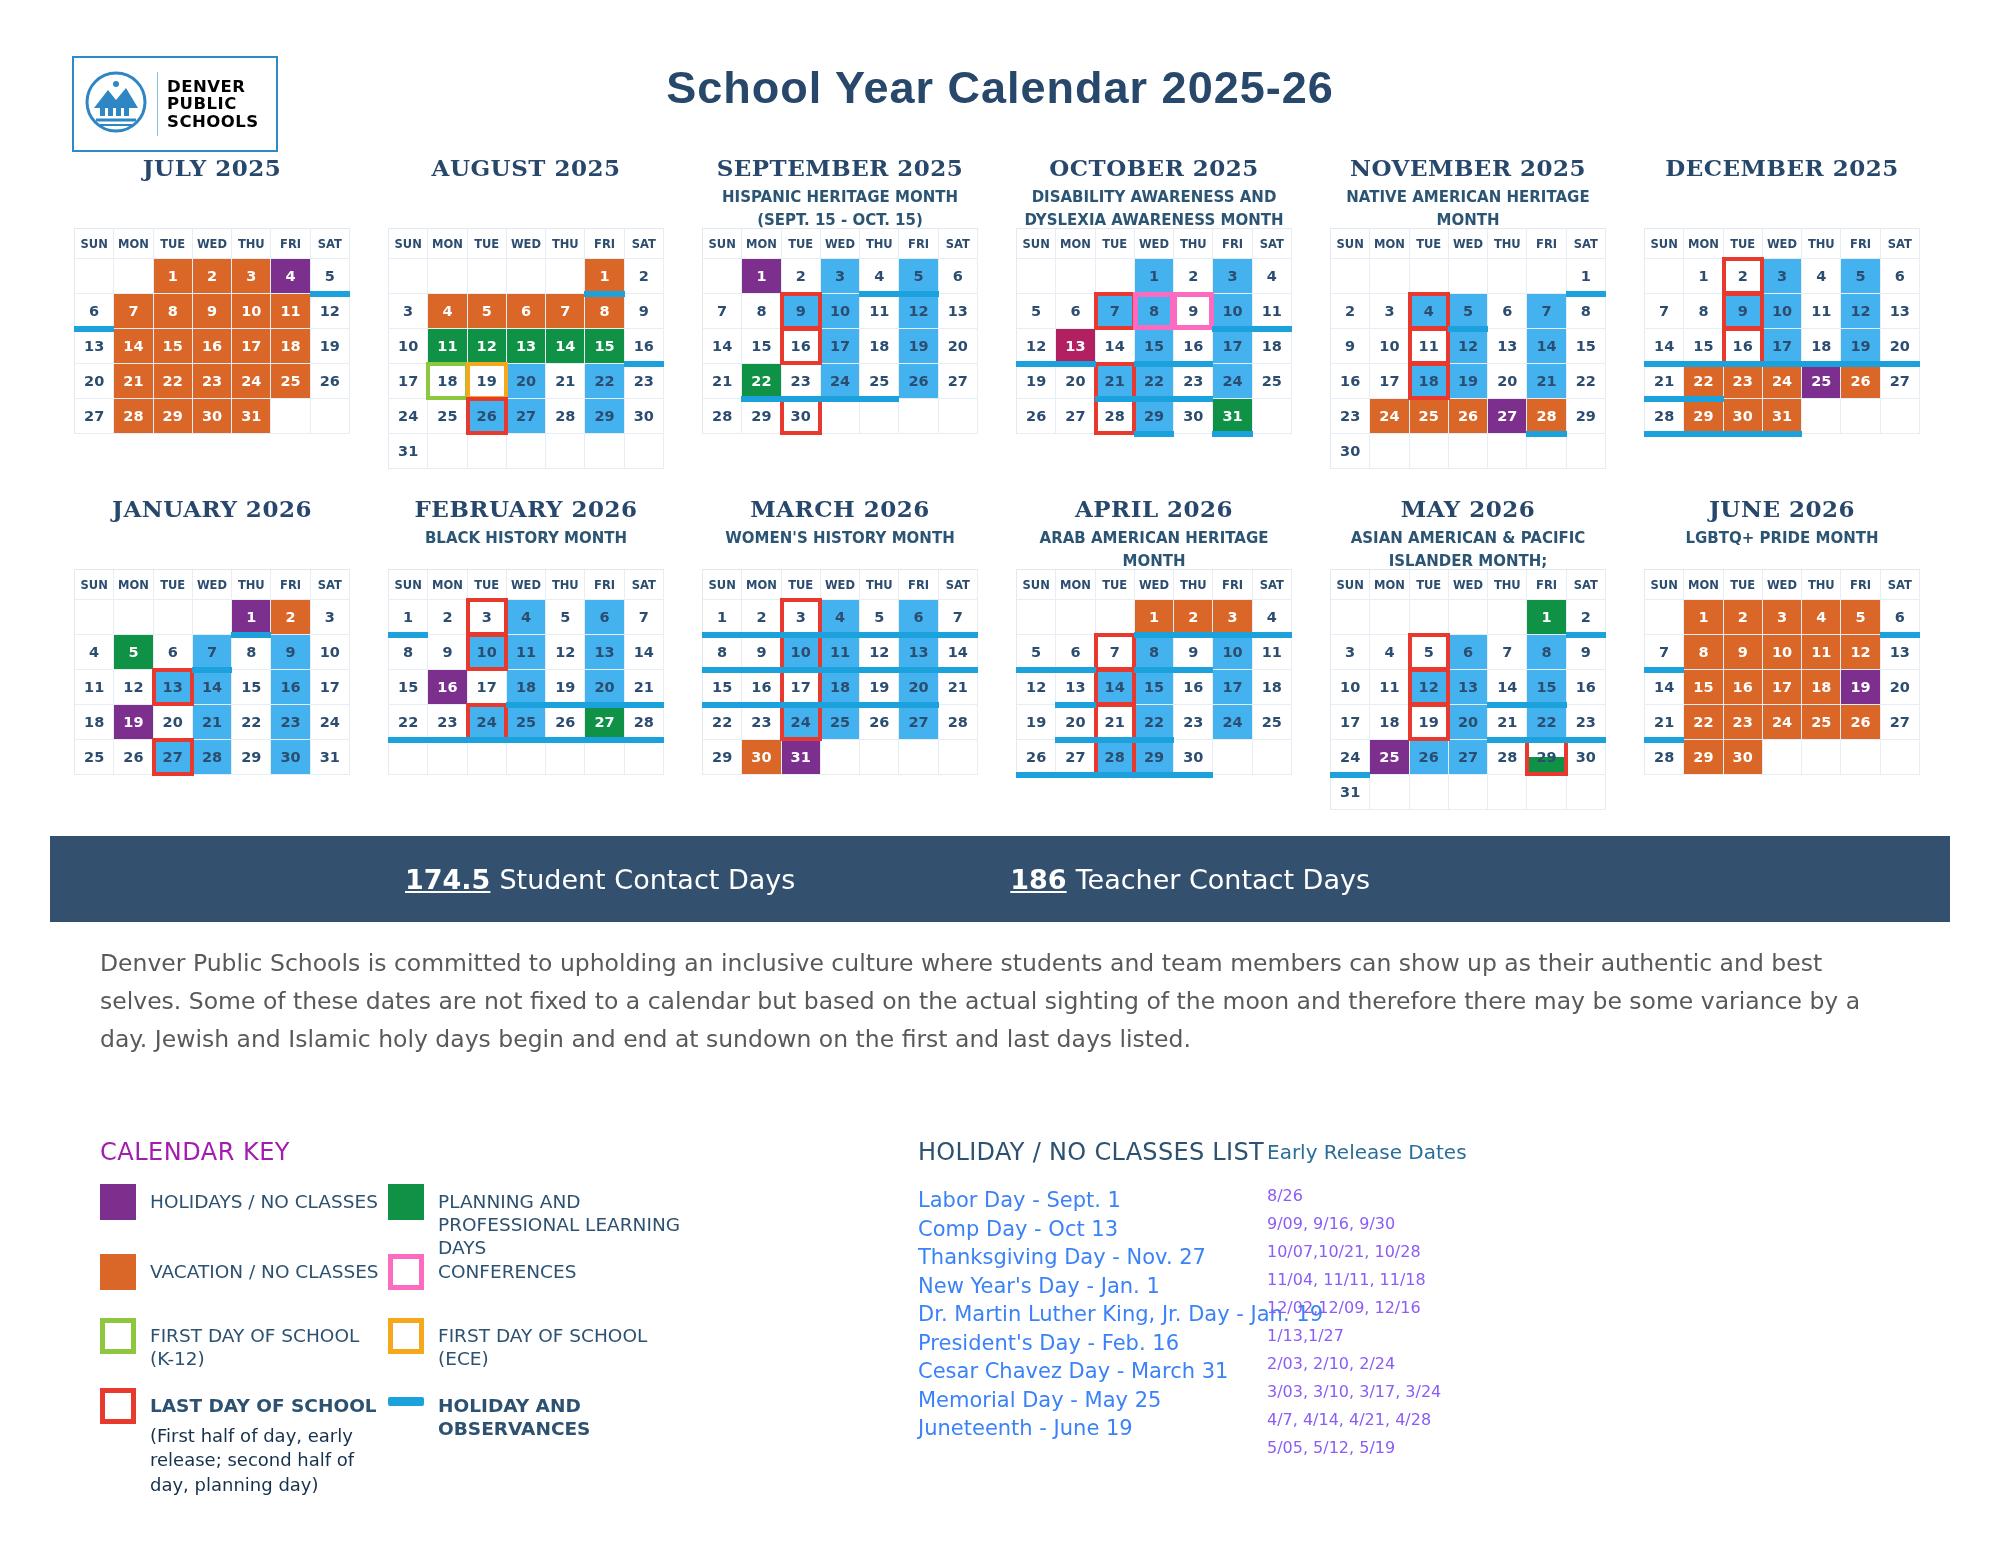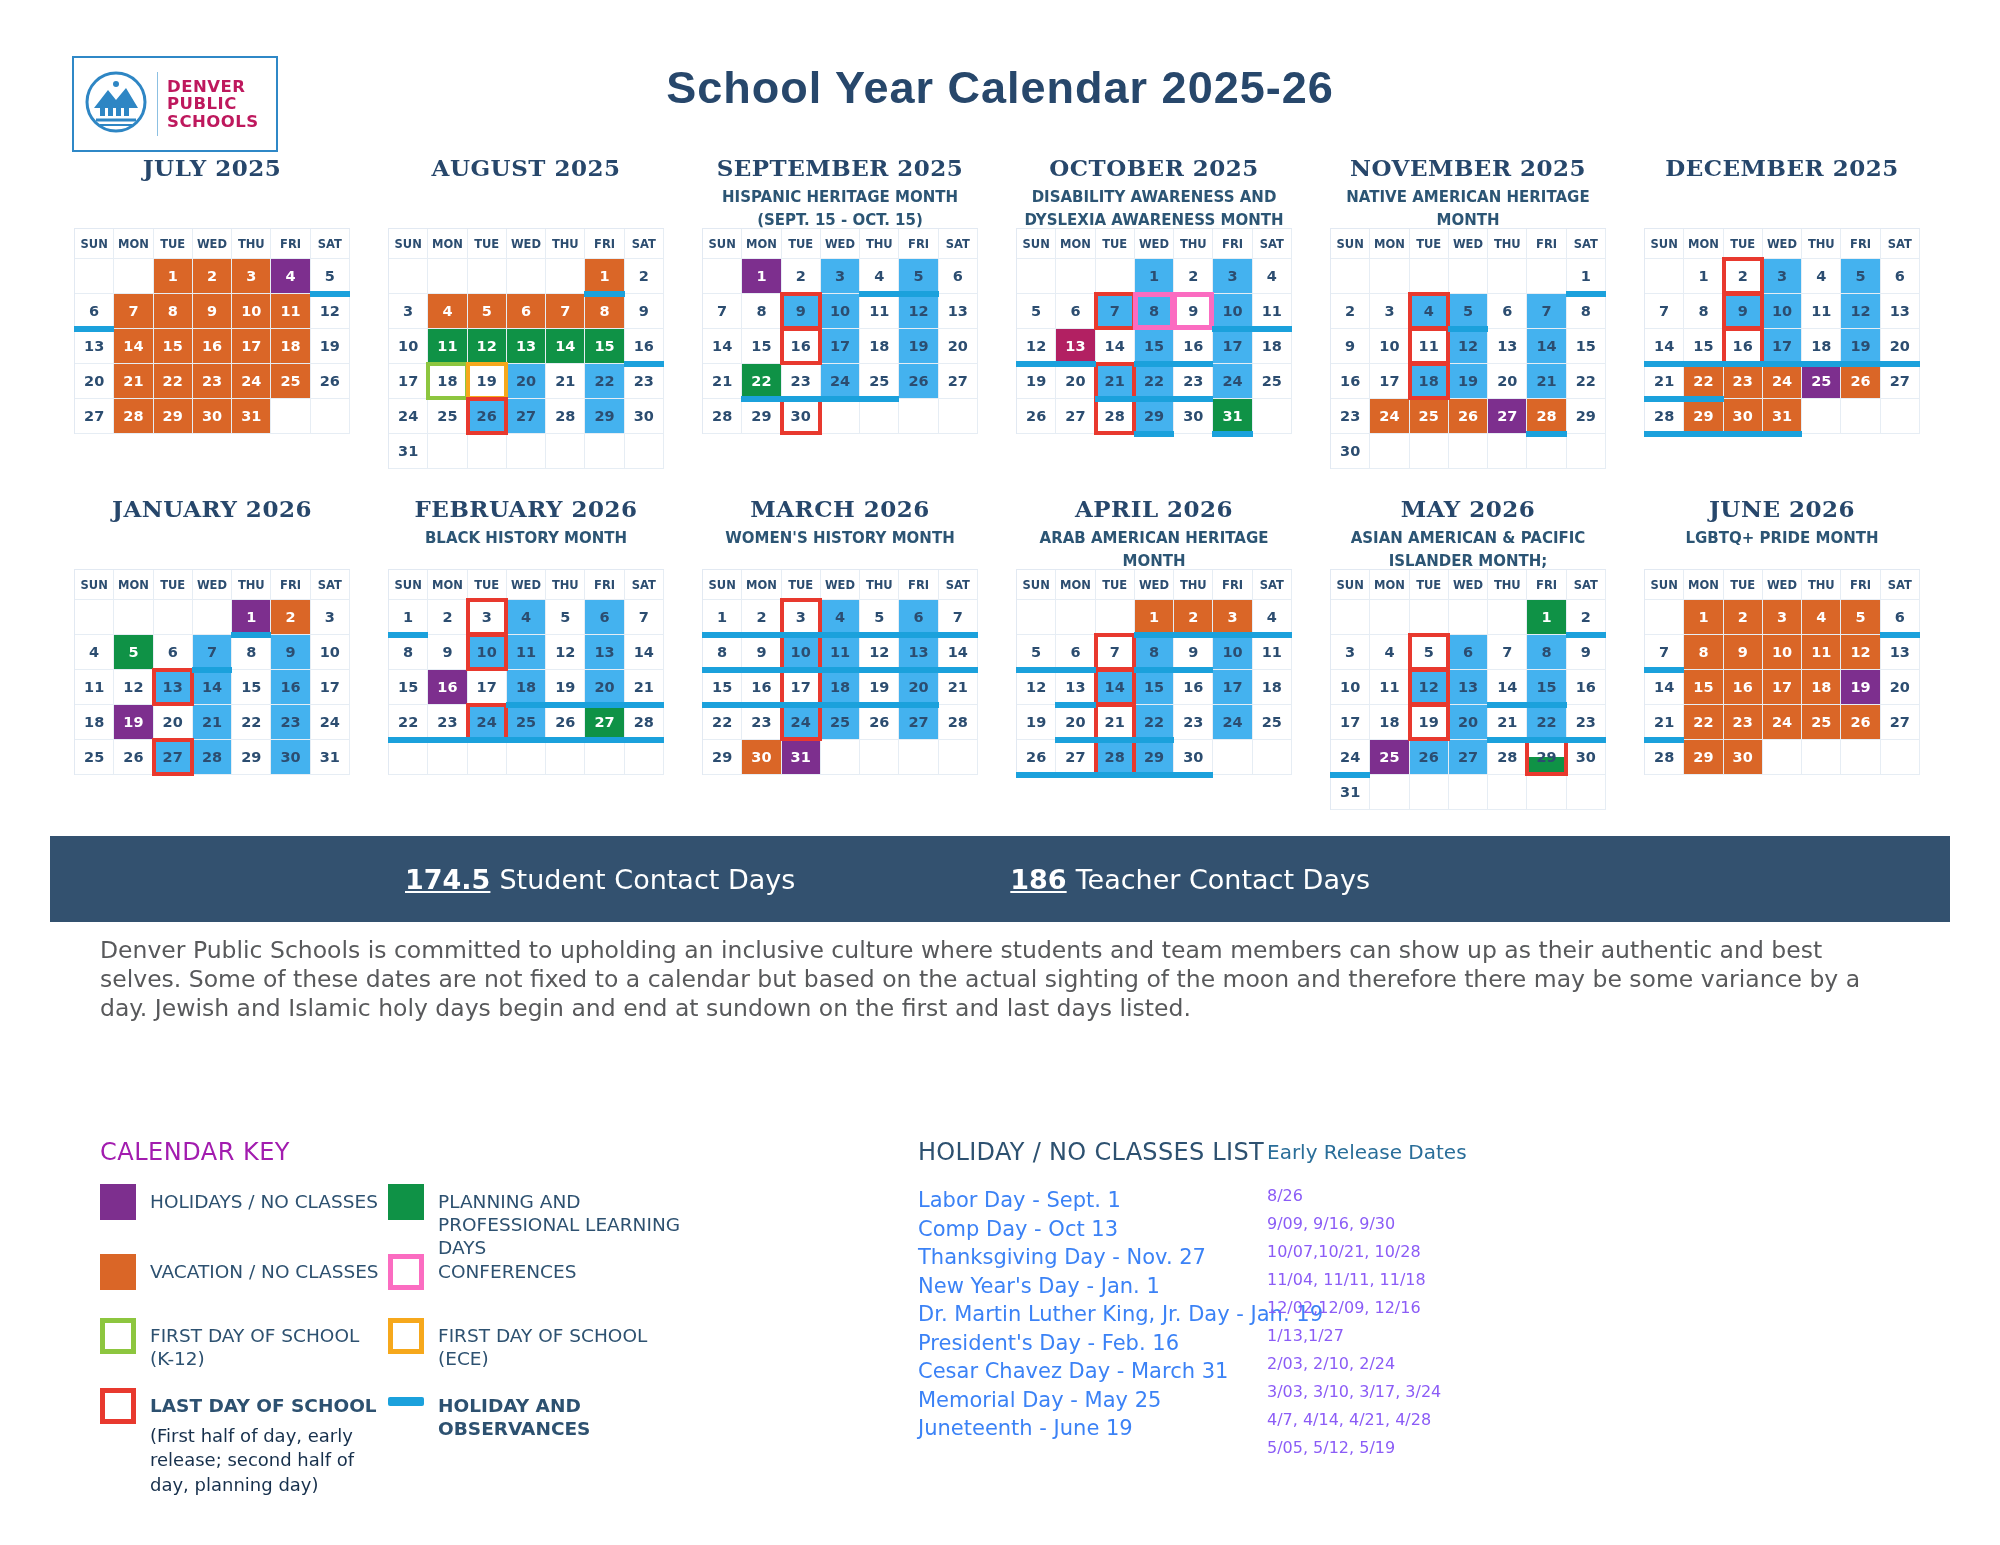--- a/index.html
+++ b/index.html
@@ -2,21 +2,21 @@
 <html><head>
 <meta charset="utf-8">
 <style>
   html,body{margin:0;padding:0;background:#fff;}
   .page{width:2000px;height:1545px;position:relative;background:#fff;overflow:hidden;
         font-family:"DejaVu Sans","Liberation Sans",sans-serif;}
   
   .logo{position:absolute;left:72px;top:56px;width:206px;height:96px;border:2px solid #2f88c7;
         display:flex;align-items:center;gap:9px;padding:4px 10px;box-sizing:border-box;background:#fff;}
   .logo-divider{width:1px;height:64px;background:#8cc0e2;}
-  .logo-text{color:#be185d;font-weight:700;font-size:16.5px;line-height:1.05;letter-spacing:.5px;}
+  .logo-text{color:#000000;font-weight:700;font-size:16.5px;line-height:1.05;letter-spacing:.5px;}
   .page-title{margin:0;padding-top:62px;text-align:center;font-family:Liberation Sans, sans-serif;
         font-weight:700;font-size:45px;color:#27476b;letter-spacing:1px;}
   
   .months{display:flex;gap:38px;padding:0 74px;}
   .months.row1{margin-top:40px;}
   .months.row2{margin-top:26px;}
   .month{width:276px;flex:none;}
   .m-title{text-align:center;font-family:"DejaVu Serif","Liberation Serif",serif;font-weight:700;
         font-size:23px;color:#27476b;letter-spacing:.5px;white-space:nowrap;}
   .m-sub{height:42px;text-align:center;font-size:15px;font-weight:700;color:#2c5574;margin-top:5px;line-height:1.5;}
@@ -39,21 +39,21 @@
   .b-lime::before{border:4px solid #8dc63f;}
   .b-yellow::before{border:4px solid #f6a81c;}
   .u::after{content:"";position:absolute;left:-1px;right:-1px;bottom:-4px;height:6px;background:#1ba1dc;z-index:6;}
   
   .bar{margin:26px 50px 0;height:86px;background:#33516f;display:flex;align-items:center;color:#fff;font-size:27px;}
   .stat{white-space:nowrap;}
   .stat.first{margin-left:355px;}
   .stat.second{margin-left:215px;}
   .stat-num{font-weight:700;text-decoration:underline;margin-right:9px;}
   
-  .disclaimer{margin:14px 100px 0;width:1790px;font-size:23.5px;color:#58595b;line-height:29px;}
+  .disclaimer{margin:22px 100px 0;width:1790px;font-size:23.5px;color:#58595b;line-height:38px;}
   
   .bottom{position:absolute;left:0;top:1138px;width:2000px;height:407px;}
   .key-h{position:absolute;left:100px;top:0;font-size:24px;color:#a21caf;letter-spacing:.5px;}
   .key-grid{position:absolute;left:100px;top:46px;display:grid;grid-auto-flow:column;
         grid-template-columns:288px 330px;grid-template-rows:70px 64px 70px auto;}
   .key-item{display:flex;gap:14px;align-items:flex-start;}
   .sw{flex:none;box-sizing:border-box;width:36px;height:36px;}
   .sw-purple-fill{background:#7d2f8e;}
   .sw-orange-fill{background:#da6627;}
   .sw-green-fill{background:#0f9246;}

